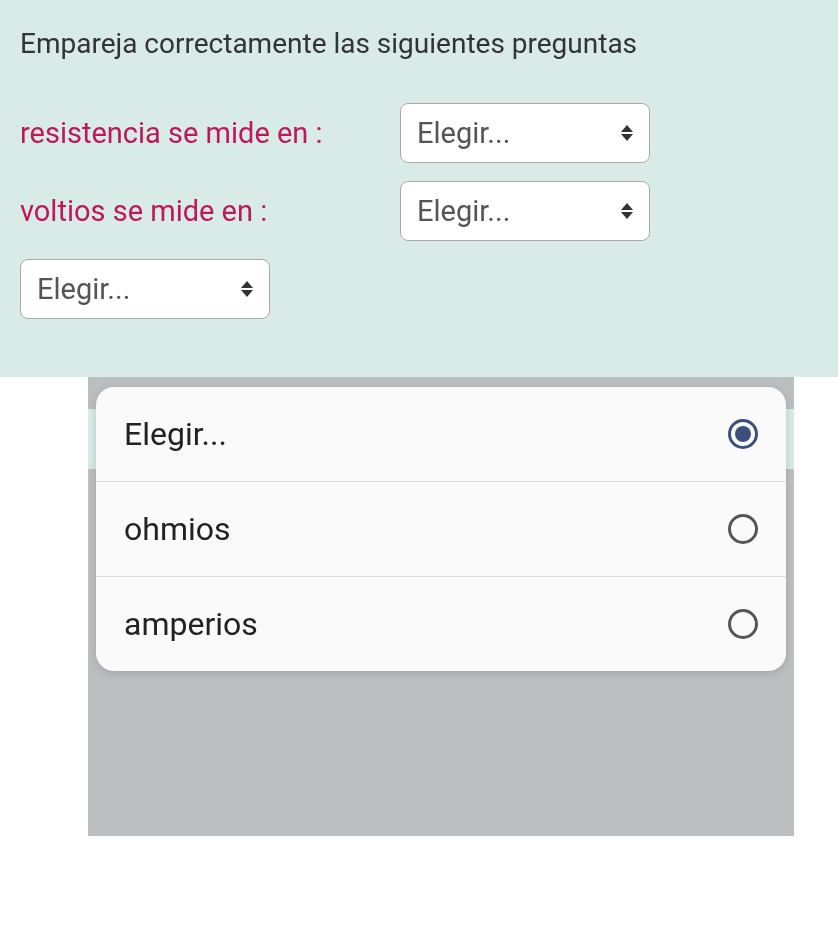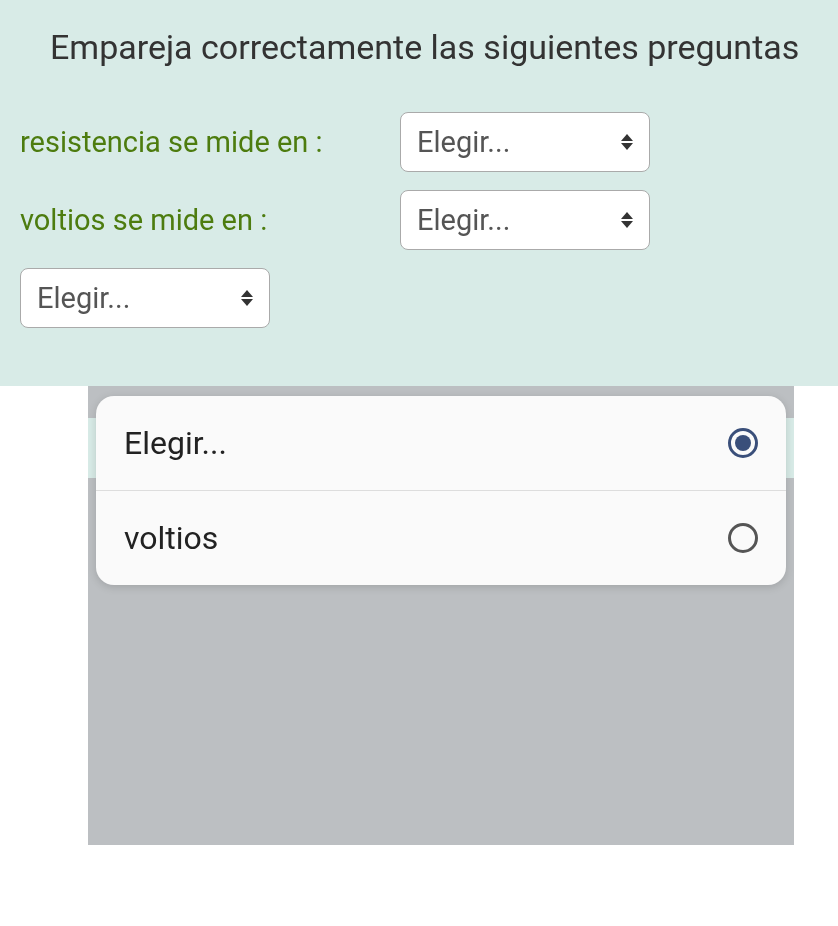--- a/index.html
+++ b/index.html
@@ -15,37 +15,36 @@
       background: #ffffff;
       overflow: hidden;
     }
     
     .question-panel {
       background: #d8ebe7;
       padding: 24px 20px 40px 20px;
     }
     
     .instruction {
-      font-size: 34px;
+      font-size: 28px;
       color: #333;
       margin-bottom: 40px;
       line-height: 1.4;
-      margin-left: 30px;
     }
     
     .match-row {
       display: flex;
       align-items: center;
       margin-bottom: 18px;
       gap: 10px;
     }
     
     .match-label {
       font-size: 29px;
-      color: #4d7c0f;
+      color: #be185d;
       min-width: 370px;
     }
     
     .select-box {
       background: #ffffff;
       border: 1px solid #aaa;
       border-radius: 8px;
       padding: 12px 16px;
       display: flex;
       align-items: center;
@@ -211,17 +210,21 @@
   <div class="teal-strip"></div>
 
   <div class="options-popup">
     <div class="option-row">
       <span class="option-text">Elegir...</span>
       <span class="radio-circle selected">
         <span class="radio-inner"></span>
       </span>
     </div>
     <div class="option-row">
-      <span class="option-text">voltios</span>
+      <span class="option-text">ohmios</span>
       <span class="radio-circle"></span>
     </div>
+    <div class="option-row">
+      <span class="option-text">amperios</span>
+      <span class="radio-circle"></span>
+    </div>
   </div>
 </div>
 
 </body></html>

